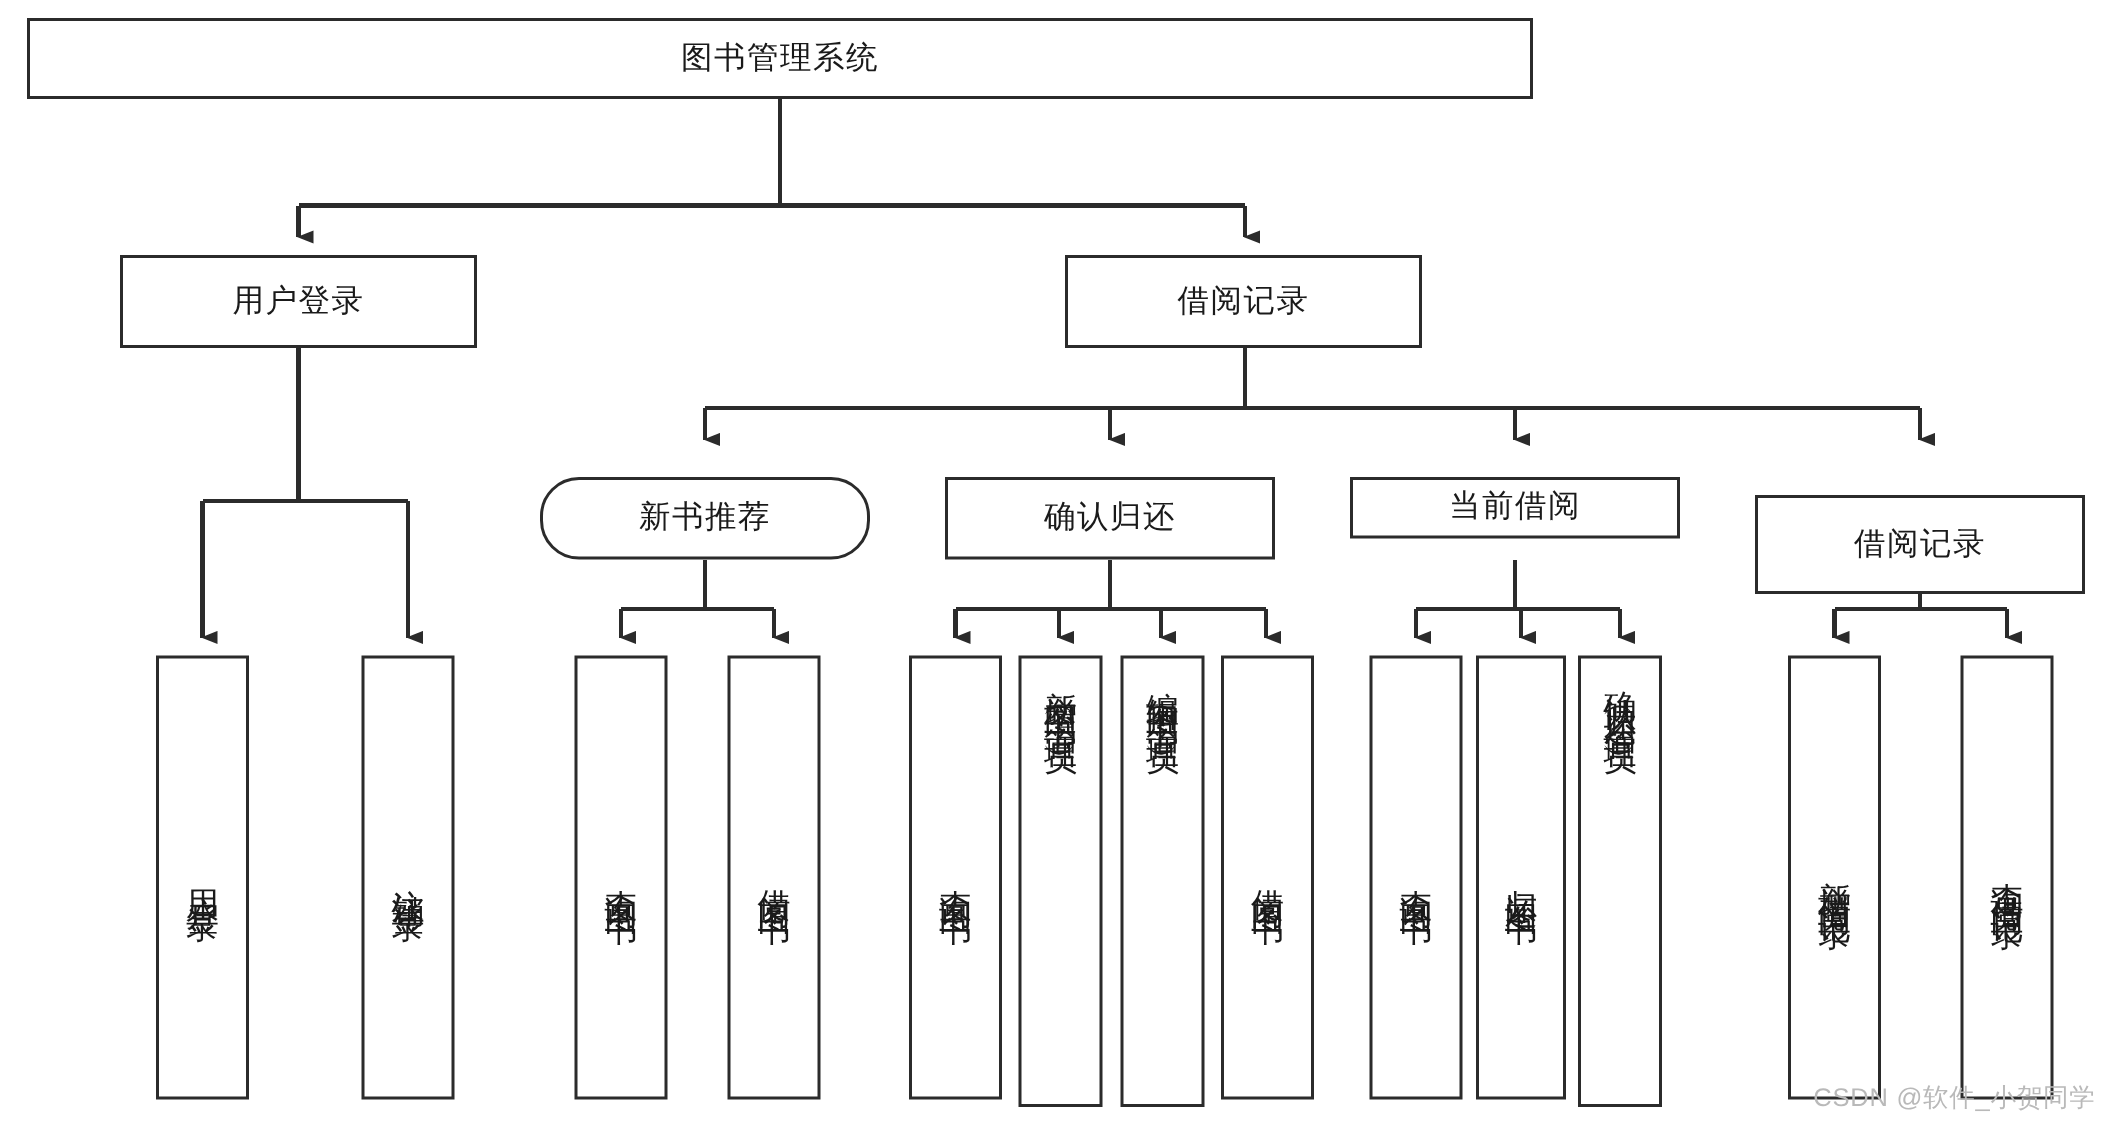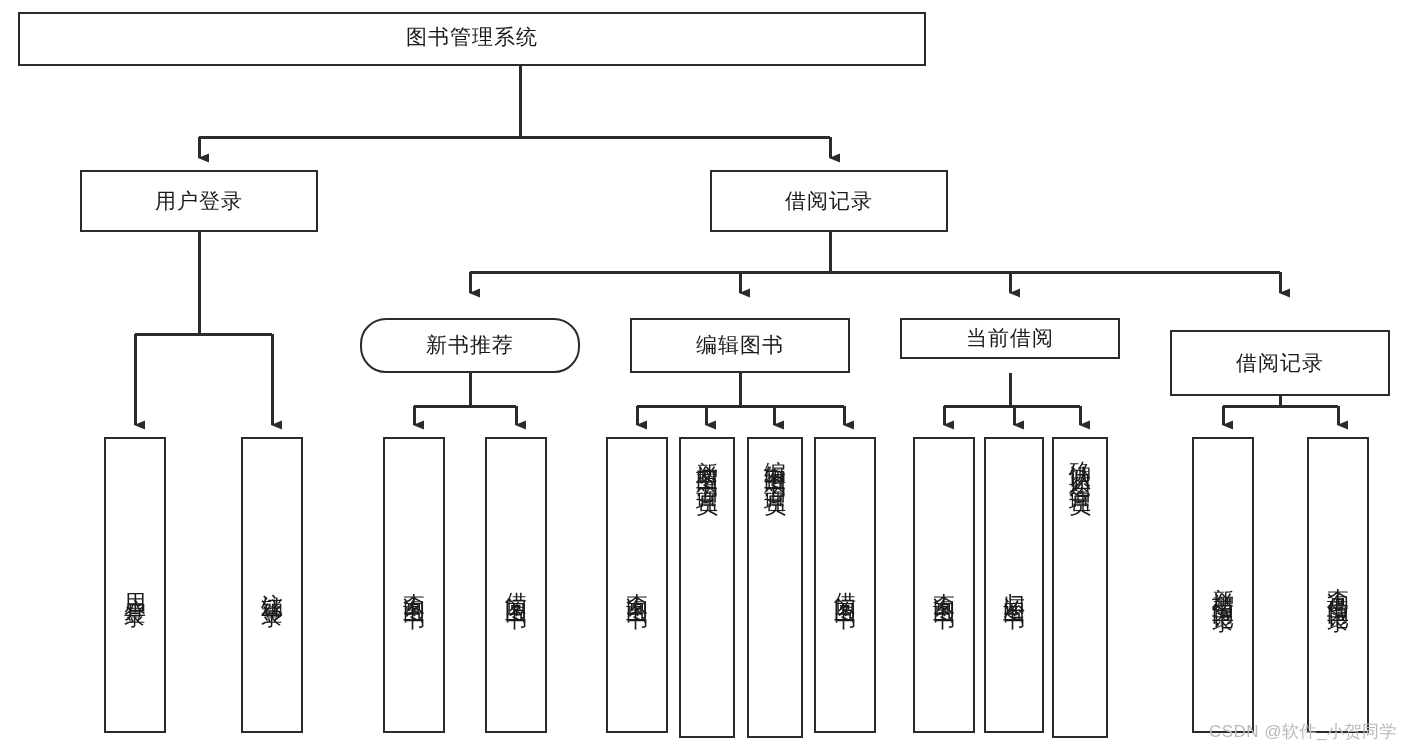--- a/index.html
+++ b/index.html
@@ -135,38 +135,38 @@
       <path d="M 1014 406 L 1014 425" marker-end="url(#arrowhead)"></path>
       <path d="M 1080 406 L 1080 425" marker-end="url(#arrowhead)"></path>
 
       <path d="M 1280 373 L 1280 406"></path>
       <path d="M 1223 406 L 1338 406"></path>
       <path d="M 1223 406 L 1223 425" marker-end="url(#arrowhead)"></path>
       <path d="M 1338 406 L 1338 425" marker-end="url(#arrowhead)"></path>
     </g>
   </svg>
 
-  <div class="node root horiz" style="left:18px; top:12px; width:908px; height:54px;font-family:Liberation Mono, monospace;">
+  <div class="node root horiz" style="left:18px; top:12px; width:1004px; height:54px;">
     <span class="node-label">图书管理系统</span>
   </div>
 
   <div class="node horiz" style="left:80px; top:170px; width:238px; height:62px;">
     <span class="node-label">用户登录</span>
   </div>
 
   <div class="node horiz" style="left:710px; top:170px; width:238px; height:62px;">
     <span class="node-label">借阅记录</span>
   </div>
 
   <div class="node horiz" style="left:360px; top:318px; width:220px; height:55px;border-radius:26px;">
     <span class="node-label">新书推荐</span>
   </div>
 
   <div class="node horiz" style="left:630px; top:318px; width:220px; height:55px;">
-    <span class="node-label">编辑图书</span>
+    <span class="node-label">确认归还</span>
   </div>
 
   <div class="node horiz" style="left:900px; top:318px; width:220px; height:41px;">
     <span class="node-label">当前借阅</span>
   </div>
 
   <div class="node horiz" style="left:1170px; top:330px; width:220px; height:66px;">
     <span class="node-label">借阅记录</span>
   </div>
 

